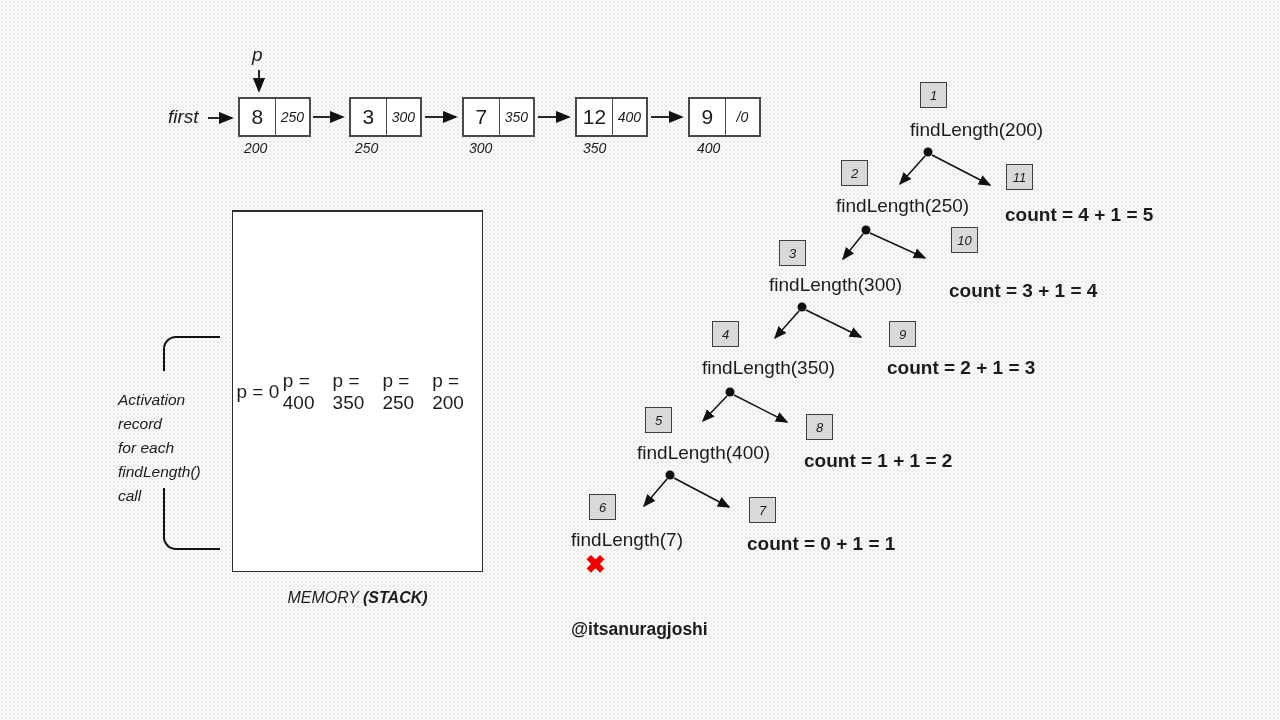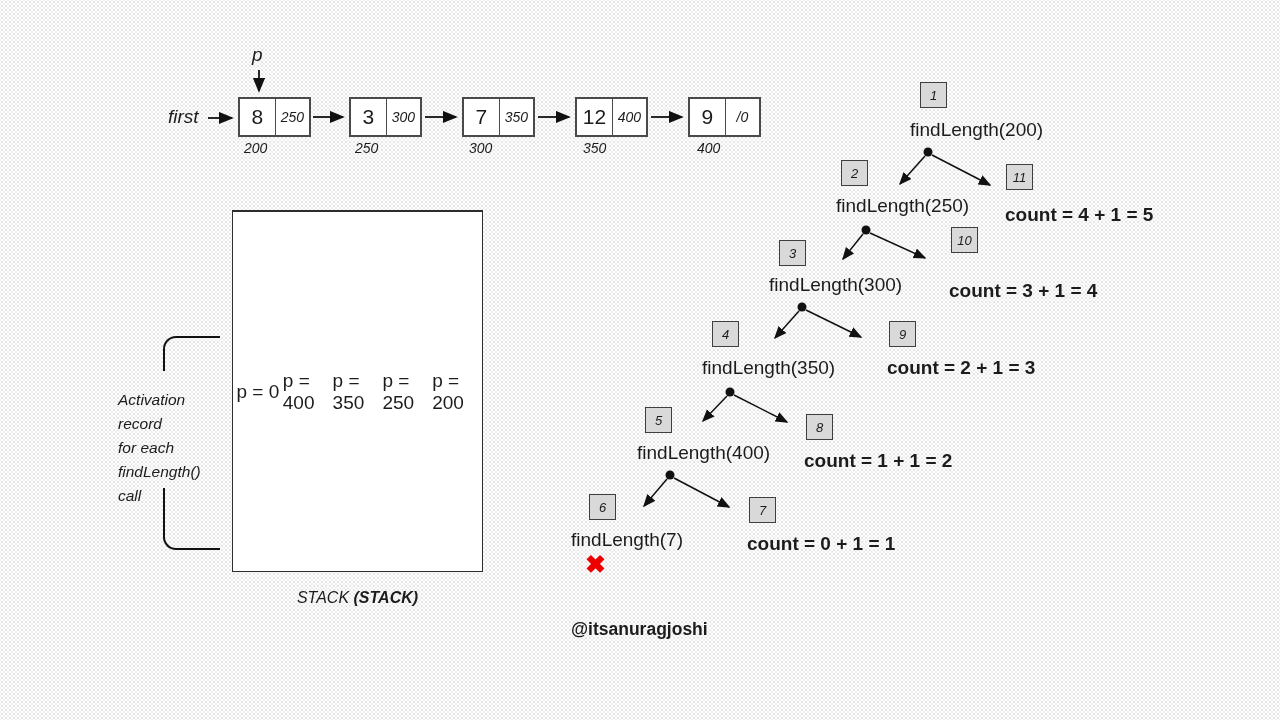--- a/index.html
+++ b/index.html
@@ -116,21 +116,21 @@
 
   <div class="abs stack-box">
     <div class="stack-spacer"></div>
     <div class="srow">p = 0</div>
     <div class="srow">p = 400</div>
     <div class="srow">p = 350</div>
     <div class="srow">p = 250</div>
     <div class="srow">p = 200</div>
   </div>
   <div class="abs stack-caption">
-    <span>STACK</span>
+    <span>MEMORY</span>
     <span class="bold">(STACK)</span>
   </div>
 
   <div class="abs note">
     <div>Activation</div>
     <div>record</div>
     <div>for each</div>
     <div>findLength()</div>
     <div>call</div>
   </div>

